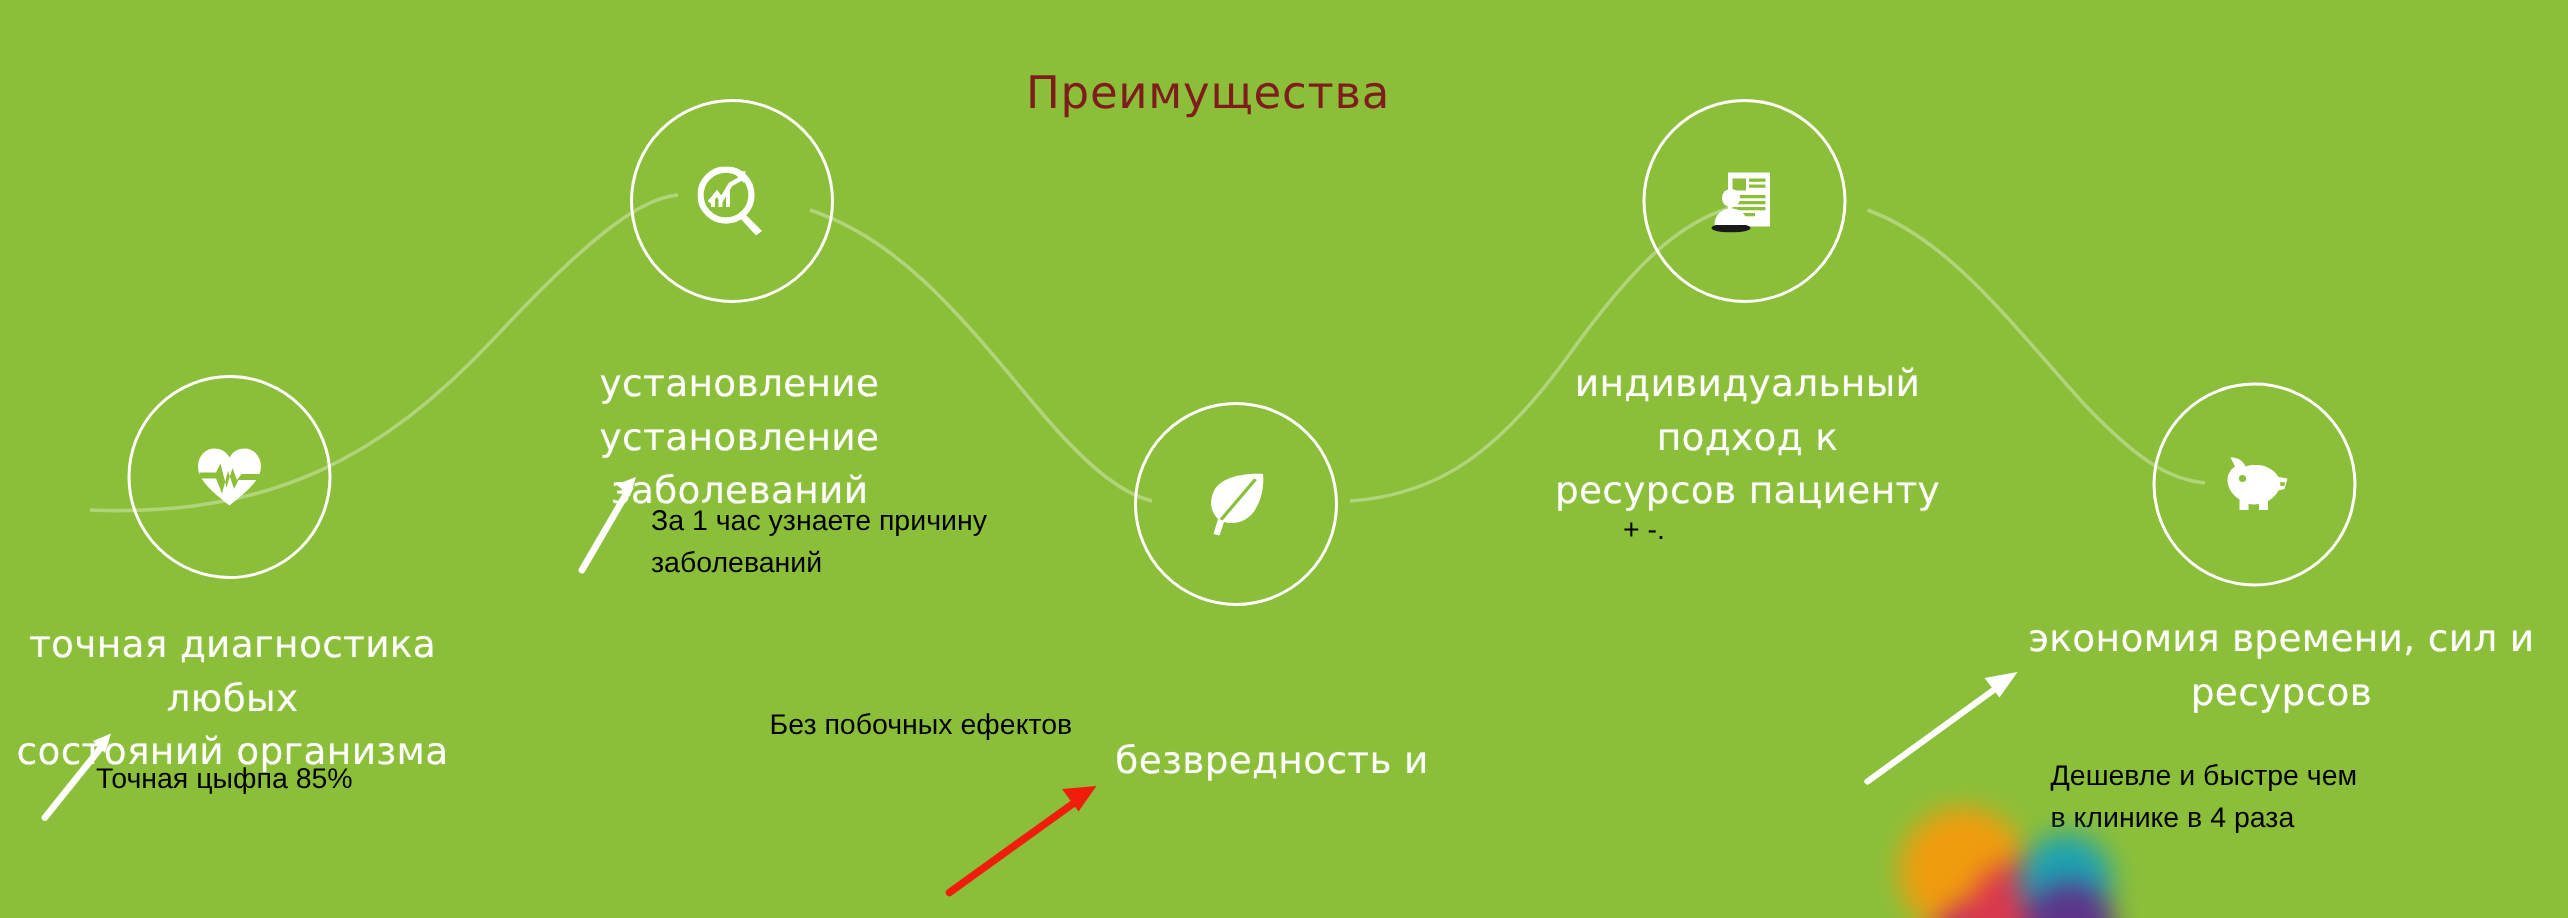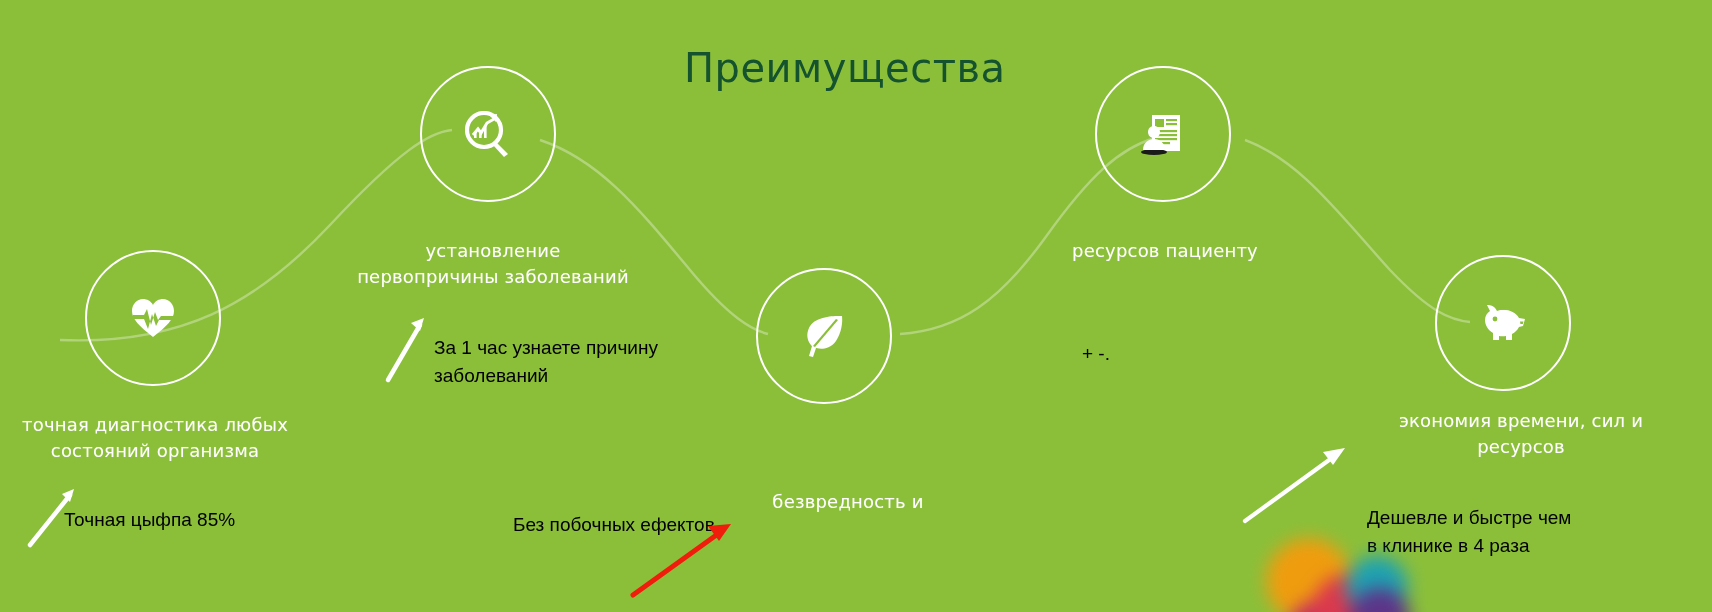--- a/index.html
+++ b/index.html
@@ -20,21 +20,21 @@
     border-radius:50%;
     border:2px solid #ffffff;
     display:flex; align-items:center; justify-content:center;
   }
   .node-circle svg { display:block; }
 
   
   .caption {
     position:absolute;
     color:#ffffff;
-    font-size:18px;
+    font-size:25px;
     line-height:1.42;
     font-weight:400;
     text-align:center;
     letter-spacing:.2px;
     font-family:"DejaVu Sans", sans-serif;
     text-shadow:0 0 1px rgba(255,255,255,.25);
   }
 
   
   .note {
@@ -43,22 +43,22 @@
     font-size:19px;
     line-height:1.45;
     font-weight:normal;
     font-family:"Liberation Sans", sans-serif;
     white-space:pre-line;
   }
 
   
   .page-title {
     position:absolute;
-    color:#14532d;
-    font-size:40px;
+    color:#7f1d1d;
+    font-size:30px;
     font-weight:400;
     letter-spacing:.5px;
     font-family:"DejaVu Sans", sans-serif;
     white-space:nowrap;
   }
 
   
   .arrow-layer { position:absolute; inset:0; width:1712px; height:612px; pointer-events:none; }
 
   
@@ -155,42 +155,43 @@
     </span>
   </div>
 
   <div class="caption" style="left:-15px; top:412px; width:340px;">
     <div>точная диагностика любых</div>
     <div>состояний организма</div>
   </div>
 
   <div class="caption" style="left:318px; top:238px; width:350px;">
     <div>установление</div>
-    <div>первопричины заболеваний</div>
+    <div>установление заболеваний</div>
   </div>
 
   <div class="caption" style="left:688px; top:460px; width:320px;margin-top:29px;">
     <div>безвредность и</div>
   </div>
 
   <div class="caption" style="left:1005px; top:238px; width:320px;">
+    <div>индивидуальный подход к</div>
     <div>ресурсов пациенту</div>
   </div>
 
   <div class="caption" style="left:1337px; top:408px; width:368px;">
     <div>экономия времени, сил и</div>
     <div>ресурсов</div>
   </div>
 
   <div class="note" style="left:64px; top:506px;">Точная цыфпа 85%</div>
 
   <div class="note" style="left:434px; top:334px;">За 1 час узнаете причину
 заболеваний</div>
 
-  <div class="note" style="left:513px; top:470px;margin-top:41px;">Без побочных ефектов</div>
+  <div class="note" style="left:513px; top:470px;">Без побочных ефектов</div>
 
   <div class="note" style="left:1082px; top:340px;">+ -.</div>
 
   <div class="note" style="left:1367px; top:504px;">Дешевле и быстре чем
 в клинике в 4 раза</div>
 
   <svg class="arrow-layer" viewBox="0 0 1712 612" preserveAspectRatio="none">
 
     <g>
       <path d="M 30 545 L 70 495" stroke="#ffffff" stroke-width="4.5" fill="none" stroke-linecap="round"></path>

